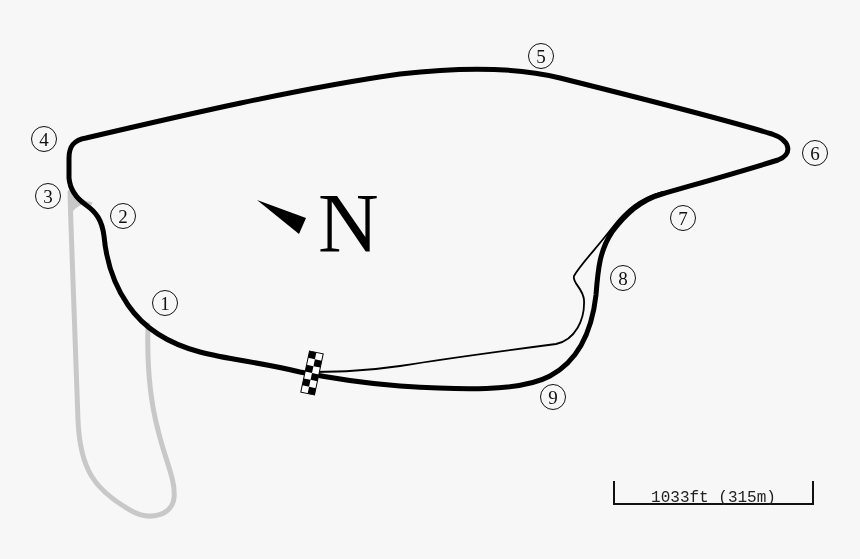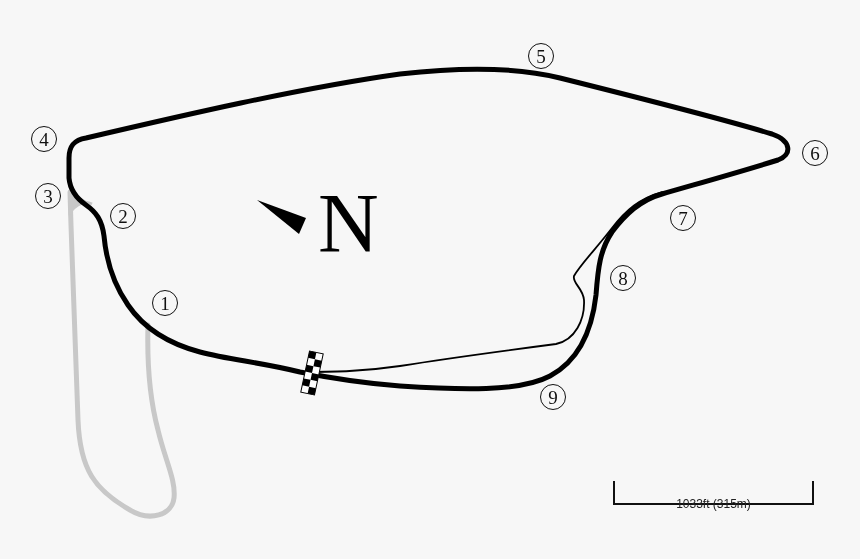--- a/index.html
+++ b/index.html
@@ -55,24 +55,24 @@
       height: 24px;
       border-left: 2px solid #111;
       border-right: 2px solid #111;
       border-bottom: 2px solid #111;
       box-sizing: border-box;
     }
     .scale-label {
       position: absolute;
       left: 0;
       right: 0;
-      top: 16px;
+      top: 8px;
       text-align: center;
-      font-family: Liberation Sans, sans-serif;
-      font-size: 12px;
+      font-family: Liberation Mono, monospace;
+      font-size: 16px;
       color: #222;
     }
   </style>
 </head>
 <body>
 
 <div class="map">
 
   <svg class="track" width="860" height="559" viewBox="0 0 860 559" xmlns="http://www.w3.org/2000/svg">
 

